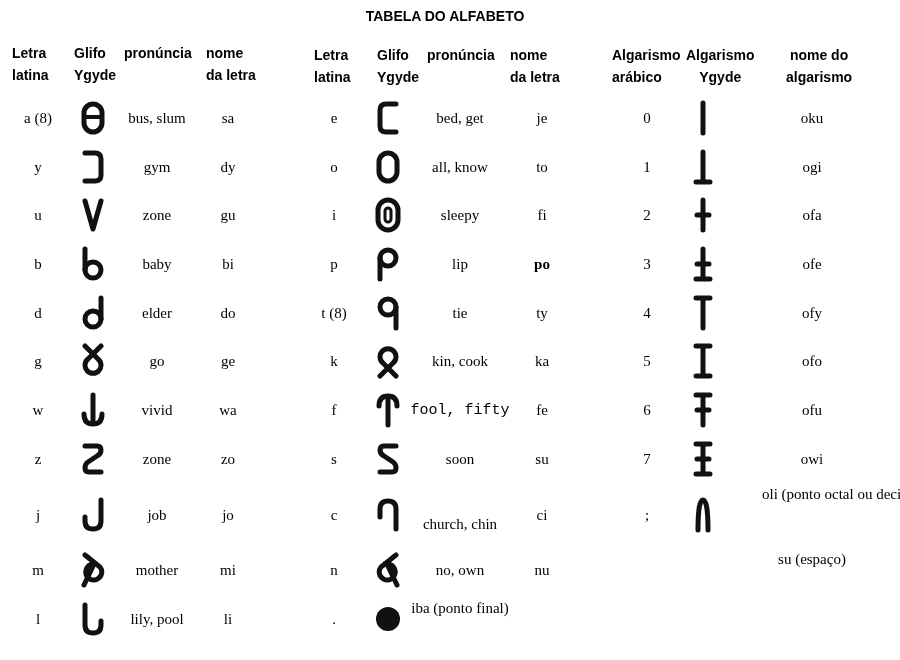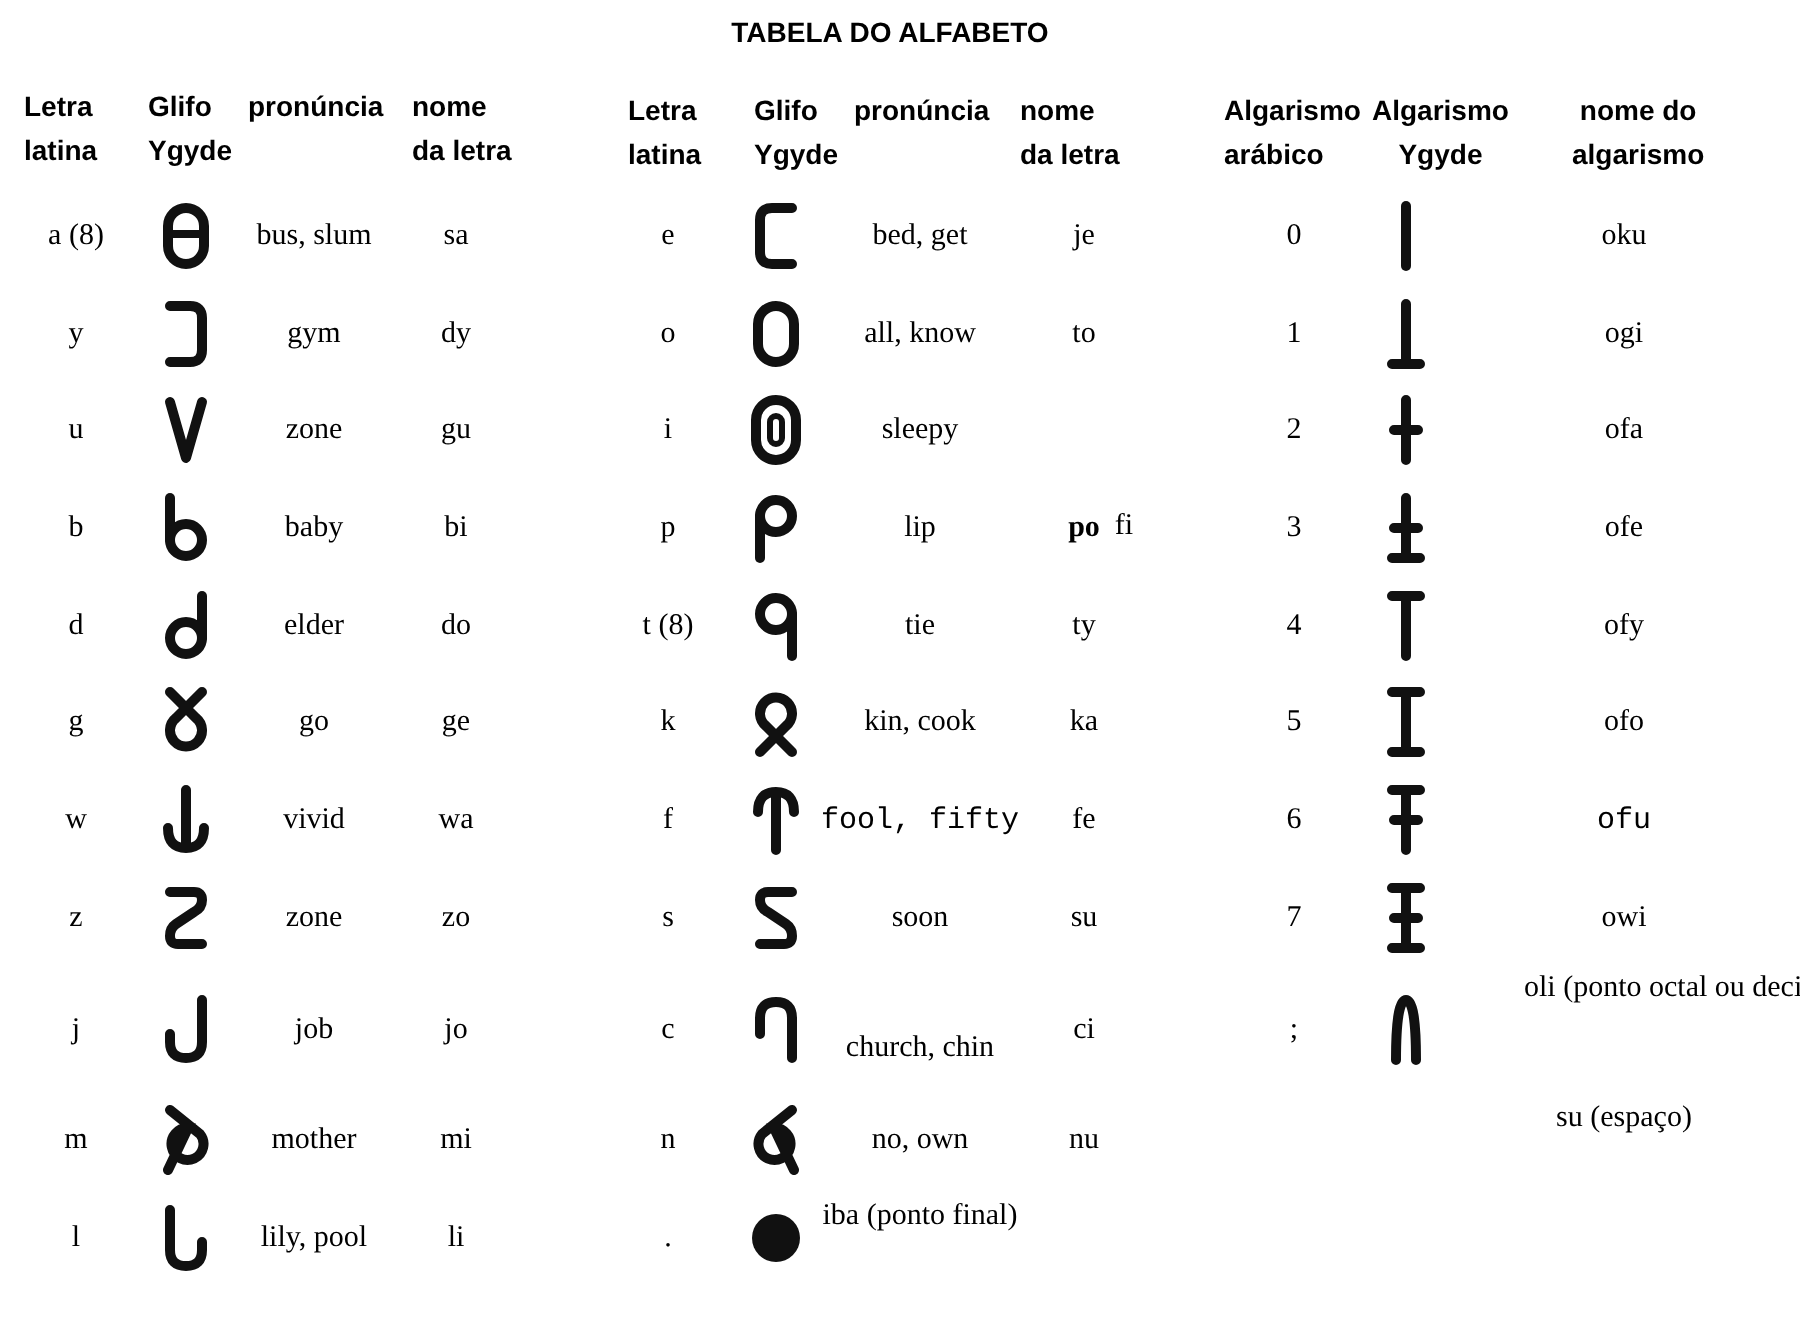--- a/index.html
+++ b/index.html
@@ -170,21 +170,21 @@
       <div class="cell" style="left:520px;width:44px;top:156.5px;">to</div>
     </div>
     <div>
       <div class="cell" style="left:304px;width:60px;top:204.5px;">i</div>
       <div class="glyph" style="left:375px;top:197px;">
         <svg viewBox="0 0 26 36">
           <use href="#g-double-oval"></use>
         </svg>
       </div>
       <div class="cell" style="left:410px;width:100px;top:204.5px;">sleepy</div>
-      <div class="cell" style="left:540px;width:44px;top:204.5px;margin-top:48px;">fi</div>
+      <div class="cell" style="left:520px;width:44px;top:204.5px;">fi</div>
     </div>
     <div>
       <div class="cell" style="left:304px;width:60px;top:253.5px;">p</div>
       <div class="glyph" style="left:375px;top:246px;">
         <svg viewBox="0 0 26 36">
           <use href="#g-p-shape"></use>
         </svg>
       </div>
       <div class="cell" style="left:410px;width:100px;top:253.5px;">lip</div>
       <div class="cell" style="left:520px;width:44px;top:253.5px;font-weight:bold;">po</div>
@@ -315,21 +315,21 @@
       </div>
       <div class="cell" style="left:762px;width:100px;top:350.5px;">ofo</div>
     </div>
     <div>
       <div class="cell" style="left:622px;width:50px;top:399.5px;">6</div>
       <div class="glyph" style="left:690px;top:392px;">
         <svg viewBox="0 0 26 36">
           <use href="#g-bar-top-cross"></use>
         </svg>
       </div>
-      <div class="cell" style="left:762px;width:100px;top:399.5px;font-family:Liberation Mono, monospace;">ofu</div>
+      <div class="cell" style="left:762px;width:100px;top:399.5px;">ofu</div>
     </div>
     <div>
       <div class="cell" style="left:622px;width:50px;top:448.5px;">7</div>
       <div class="glyph" style="left:690px;top:441px;">
         <svg viewBox="0 0 26 36">
           <use href="#g-bar-top-cross-base"></use>
         </svg>
       </div>
       <div class="cell" style="left:762px;width:100px;top:448.5px;">owi</div>
     </div>

